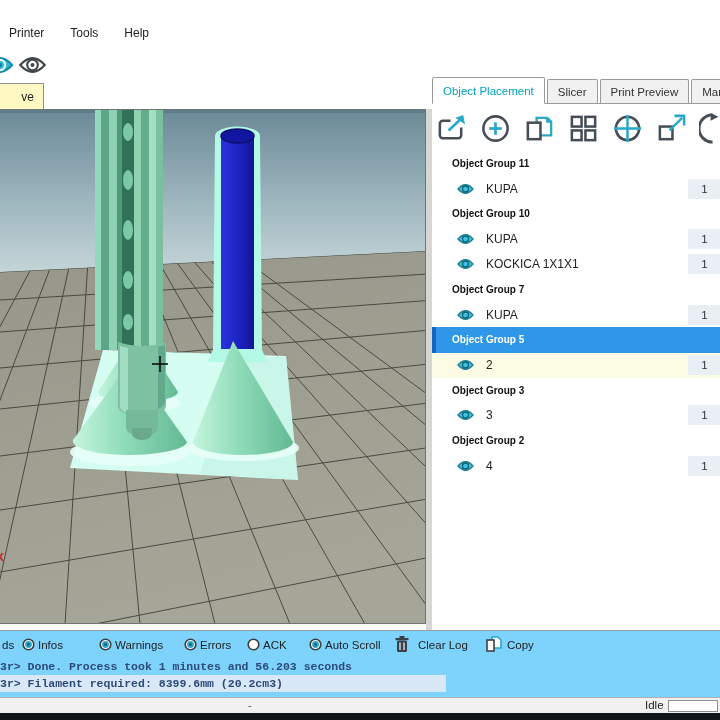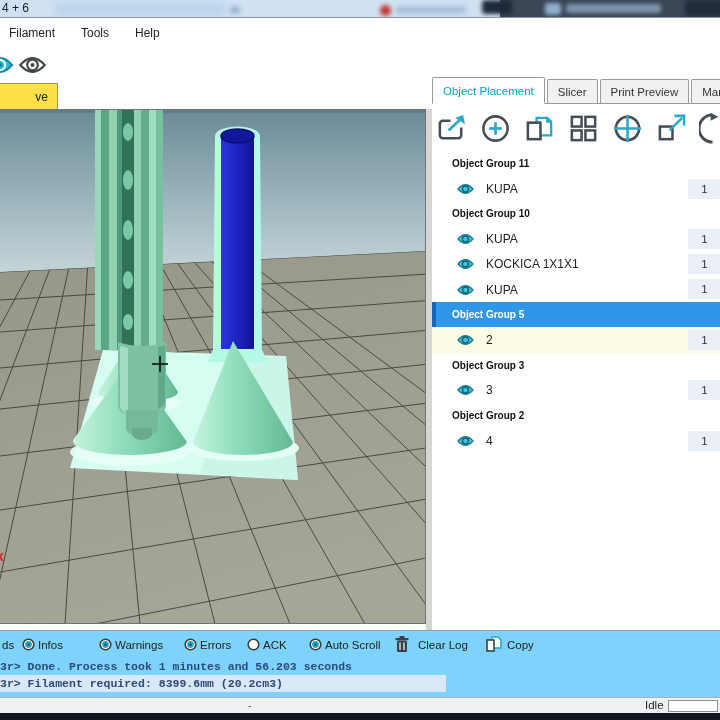--- a/index.html
+++ b/index.html
@@ -14,21 +14,21 @@
   .browser-title { position:absolute; left:2px; top:1px; font-size:12px; color:#1c1c1c; z-index:3; }
 
   
   .menu-bar { position:absolute; left:0; top:19px; width:720px; height:27px; background:#fff; display:flex; align-items:center; padding-left:9px; gap:26px; }
   .menu-item { font-size:12px; color:#222; cursor:default; }
 
   
   .main-toolbar { position:absolute; left:0; top:46px; width:720px; height:37px; background:#fff; }
 
   
-  .view-tab { position:absolute; left:0; top:83px; width:58px; height:26px; background:#fde047; border:1px solid #8e8e8e; border-left:none; border-bottom:none; font-size:12px; color:#222; display:flex; align-items:center; justify-content:flex-end; padding-right:9px; z-index:4; }
+  .view-tab { position:absolute; left:0; top:83px; width:44px; height:26px; background:#fef9c3; border:1px solid #8e8e8e; border-left:none; border-bottom:none; font-size:12px; color:#222; display:flex; align-items:center; justify-content:flex-end; padding-right:9px; z-index:4; }
 
   
   .viewport { position:absolute; left:0; top:109px; width:426px; height:515px; border-top:1px solid #6f7477; border-right:1px solid #6f7477; border-bottom:1px solid #6f7477; background:#8fa7ae; overflow:hidden; }
   .viewport svg { display:block; }
   .gutter { position:absolute; left:426px; top:109px; width:6px; height:521px; background:#d6d6d2; }
 
   
   .right-panel { position:absolute; left:432px; top:77px; width:288px; height:547px; background:#fff; overflow:hidden; }
   .panel-tabs { position:absolute; left:0; top:0; height:27px; width:400px; display:flex; align-items:flex-end; border-bottom:1px solid #9a9a9a; }
   .panel-tab { height:24px; border:1px solid #9a9a9a; border-bottom:none; background:#f1f1f1; font-size:11.5px; color:#333; padding:0 10px; display:flex; align-items:center; white-space:nowrap; margin-right:2px; border-radius:2px 2px 0 0; }
@@ -59,36 +59,23 @@
   .status-dash { position:absolute; left:248px; top:1px; font-size:11px; color:#555; }
   .status-state { position:absolute; left:645px; top:1px; font-size:11.5px; color:#222; }
   .status-field { position:absolute; left:668px; top:2px; width:50px; height:12px; background:#fff; border:1px solid #8f8f8f; }
   .bottom-strip { position:absolute; left:0; top:713px; width:720px; height:7px; background:#11161d; }
 </style>
 </head>
 <body>
 
 <div class="screen">
 
-  <div class="browser-bar">
-    <div class="browser-title">4 + 6</div>
-    <div class="blur-blob" style="left:55px;top:3px;width:170px;height:13px;background:#bed6ec;"></div>
-    <div class="blur-blob" style="left:230px;top:6px;width:10px;height:8px;background:#9db8d2;"></div>
-    <div class="blur-blob" style="left:380px;top:5px;width:11px;height:11px;background:#c23a34;border-radius:50%;"></div>
-    <div class="blur-blob" style="left:396px;top:6px;width:70px;height:8px;background:#a9c2da;"></div>
-    <div class="dark-zone">
-      <div class="blur-blob" style="left:45px;top:3px;width:16px;height:12px;background:#8fb0d0;"></div>
-      <div class="blur-blob" style="left:66px;top:4px;width:95px;height:9px;background:#7e96ad;"></div>
-      <div class="blur-blob" style="left:-18px;top:0px;width:30px;height:14px;background:#20293a;"></div>
-      <div class="blur-blob" style="left:185px;top:0px;width:40px;height:16px;background:#222c3d;"></div>
-    </div>
-  </div>
 
   <div class="menu-bar">
-      <div class="menu-item">Filament</div>
+      <div class="menu-item">Printer</div>
       <div class="menu-item">Tools</div>
       <div class="menu-item">Help</div>
     </div>
 
   <div class="main-toolbar">
     <svg width="62" height="30" style="position:absolute;left:-14px;top:4px" viewBox="0 0 76 30">
       <g>
         <path d="M2,15 Q17,-2 32,15 Q17,32 2,15 Z" fill="#35b9d6" stroke="#1288a5" stroke-width="2.4"></path>
         <circle cx="17" cy="15" r="6.5" fill="none" stroke="#e8fbff" stroke-width="2.4"></circle>
         <circle cx="17" cy="15" r="2.6" fill="#0d7d99"></circle>
@@ -303,20 +290,21 @@
           <span class="qty-badge">1</span>
         </div>
         <div class="olist-row item">
           <svg class="eye" width="17" height="12" viewBox="0 0 17 12">
             <path d="M1,6 Q8.5,-2.5 16,6 Q8.5,14.5 1,6 Z" fill="#3fc3dd" stroke="#1b7f96" stroke-width="1.3"></path>
             <circle cx="8.5" cy="6" r="3" fill="none" stroke="#0f5f73" stroke-width="1.3"></circle>
           </svg>
           <span>KOCKICA 1X1X1</span>
           <span class="qty-badge">1</span>
         </div>
+        <div class="olist-row header">Object Group 7</div>
         <div class="olist-row item">
           <svg class="eye" width="17" height="12" viewBox="0 0 17 12">
             <path d="M1,6 Q8.5,-2.5 16,6 Q8.5,14.5 1,6 Z" fill="#3fc3dd" stroke="#1b7f96" stroke-width="1.3"></path>
             <circle cx="8.5" cy="6" r="3" fill="none" stroke="#0f5f73" stroke-width="1.3"></circle>
           </svg>
           <span>KUPA</span>
           <span class="qty-badge">1</span>
         </div>
         <div class="olist-row header selected">Object Group 5</div>
         <div class="olist-row item highlighted">

